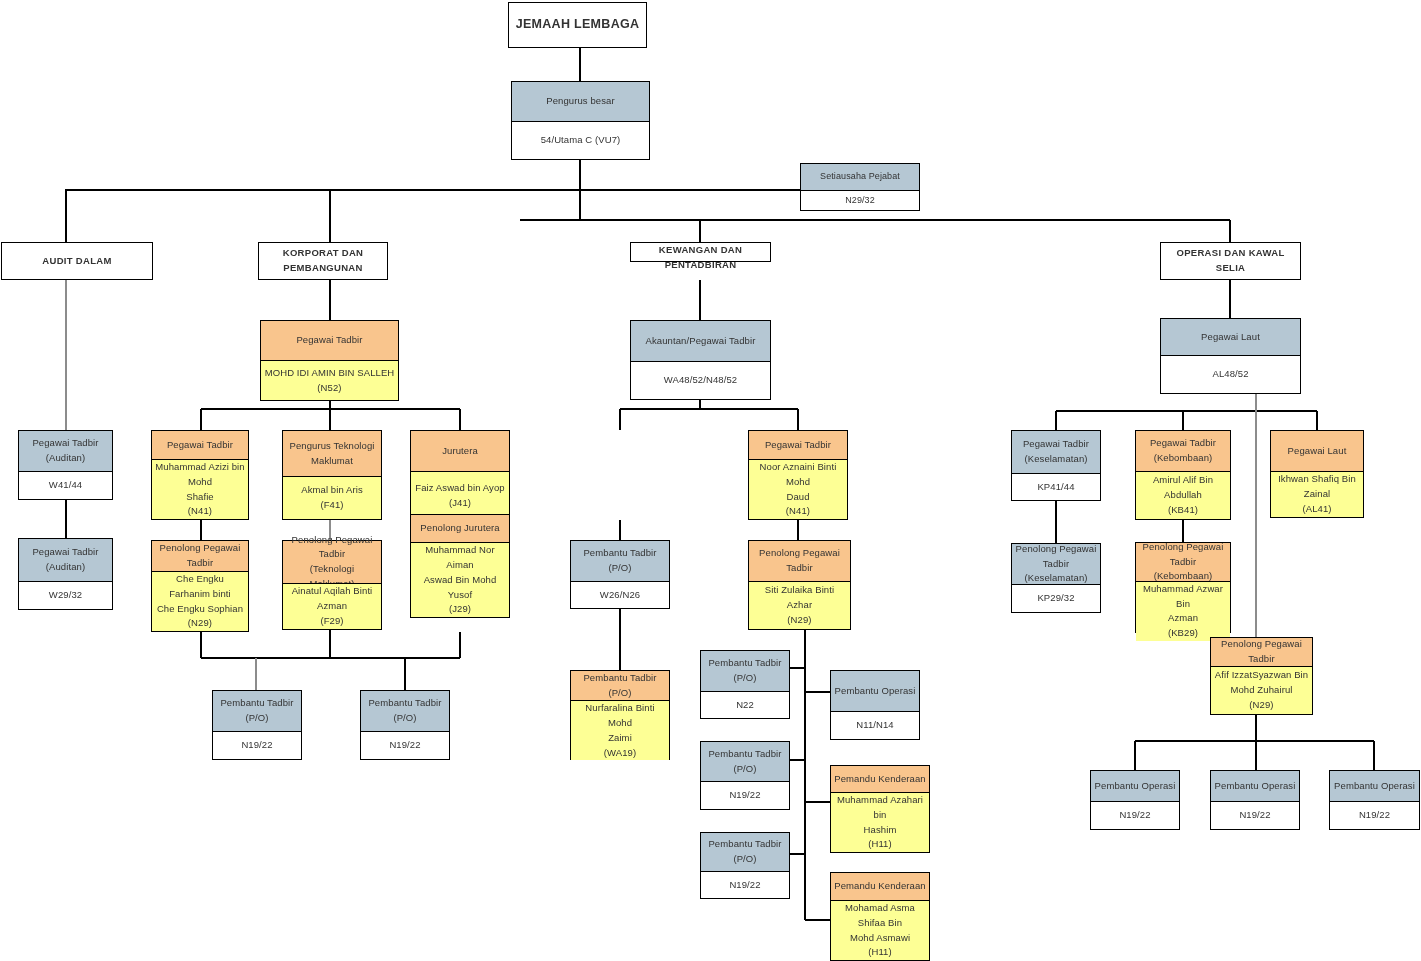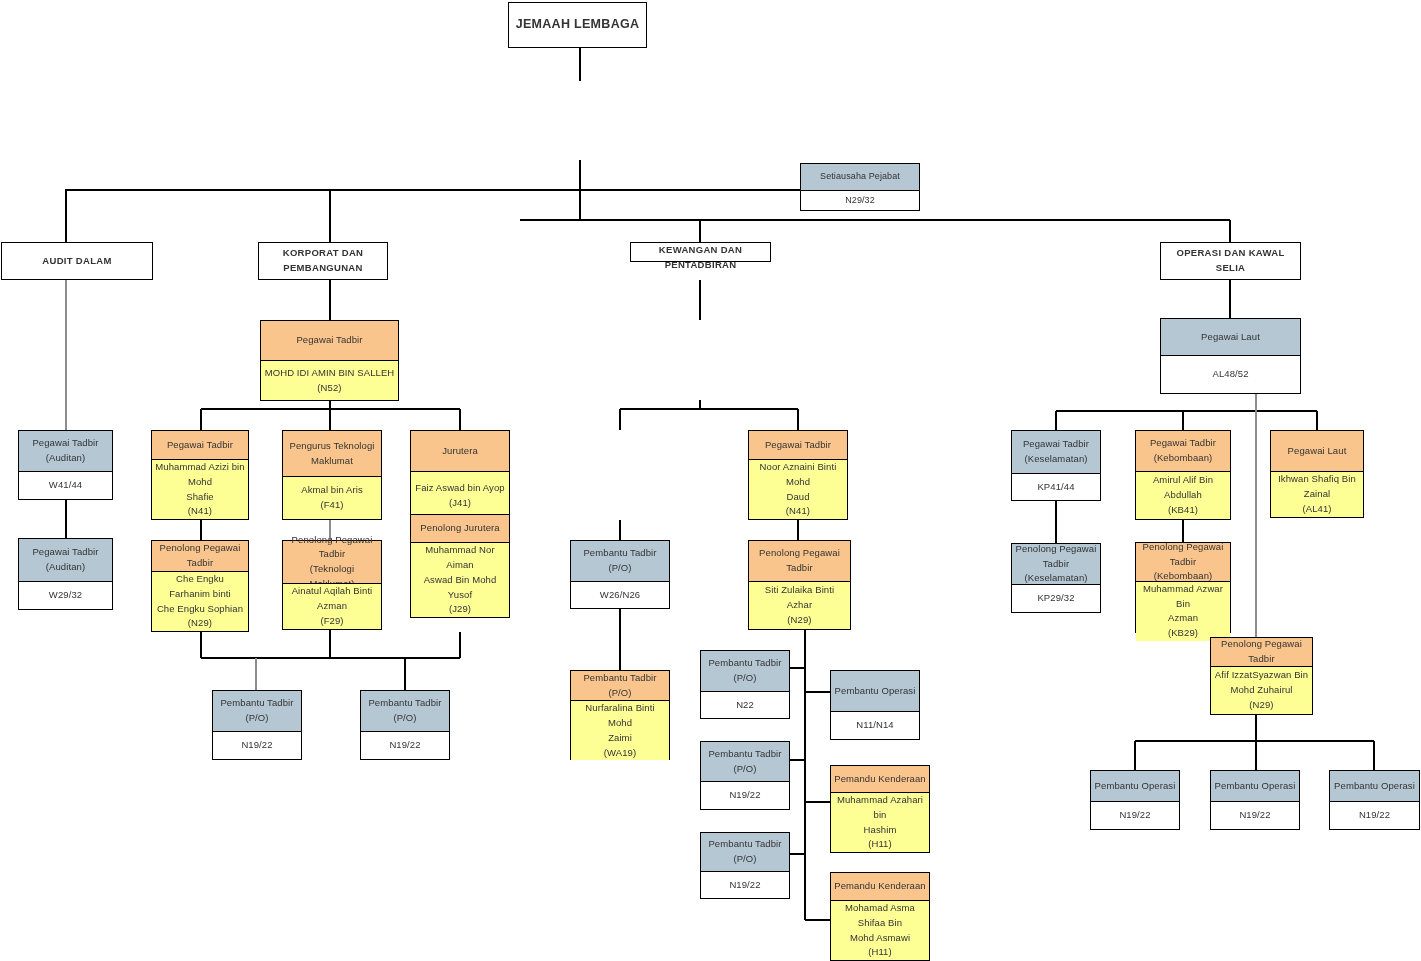--- a/index.html
+++ b/index.html
@@ -73,20 +73,24 @@
       M330 520 V540
       M256 658 V690
       M1256 394 V637
     "></path>
   </svg>
 
   <div class="node single root-box" style="left:508px;top:2px;width:139px;height:46px">
     <div class="cell">JEMAAH LEMBAGA</div>
   </div>
 
+  <div class="node" style="left:511px;top:81px;width:139px;height:79px">
+    <div class="cell c-blue" style="height:39px">Pengurus besar</div>
+    <div class="cell bdy">54/Utama C (VU7)</div>
+  </div>
 
   <div class="node small" style="left:800px;top:163px;width:120px;height:48px">
     <div class="cell c-blue" style="height:26px">Setiausaha Pejabat</div>
     <div class="cell bdy">N29/32</div>
   </div>
 
   <div class="node single branch" style="left:1px;top:242px;width:152px;height:38px">
     <div class="cell">AUDIT DALAM</div>
   </div>
   <div class="node single branch" style="left:258px;top:242px;width:130px;height:38px">
@@ -154,20 +158,24 @@
     <div class="cell c-blue" style="height:40px">Pembantu Tadbir
 (P/O)</div>
     <div class="cell bdy">N19/22</div>
   </div>
   <div class="node" style="left:360px;top:690px;width:90px;height:70px">
     <div class="cell c-blue" style="height:40px">Pembantu Tadbir
 (P/O)</div>
     <div class="cell bdy">N19/22</div>
   </div>
 
+  <div class="node" style="left:630px;top:320px;width:141px;height:80px">
+    <div class="cell c-blue" style="height:40px">Akauntan/Pegawai Tadbir</div>
+    <div class="cell bdy">WA48/52/N48/52</div>
+  </div>
   <div class="node y" style="left:748px;top:430px;width:100px;height:90px">
     <div class="cell c-orange" style="height:38px">Pegawai Tadbir</div>
     <div class="cell bdy">Noor Aznaini Binti Mohd
 Daud
 (N41)</div>
   </div>
   <div class="node" style="left:570px;top:540px;width:100px;height:69px">
     <div class="cell c-blue" style="height:40px">Pembantu Tadbir
 (P/O)</div>
     <div class="cell bdy">W26/N26</div>

